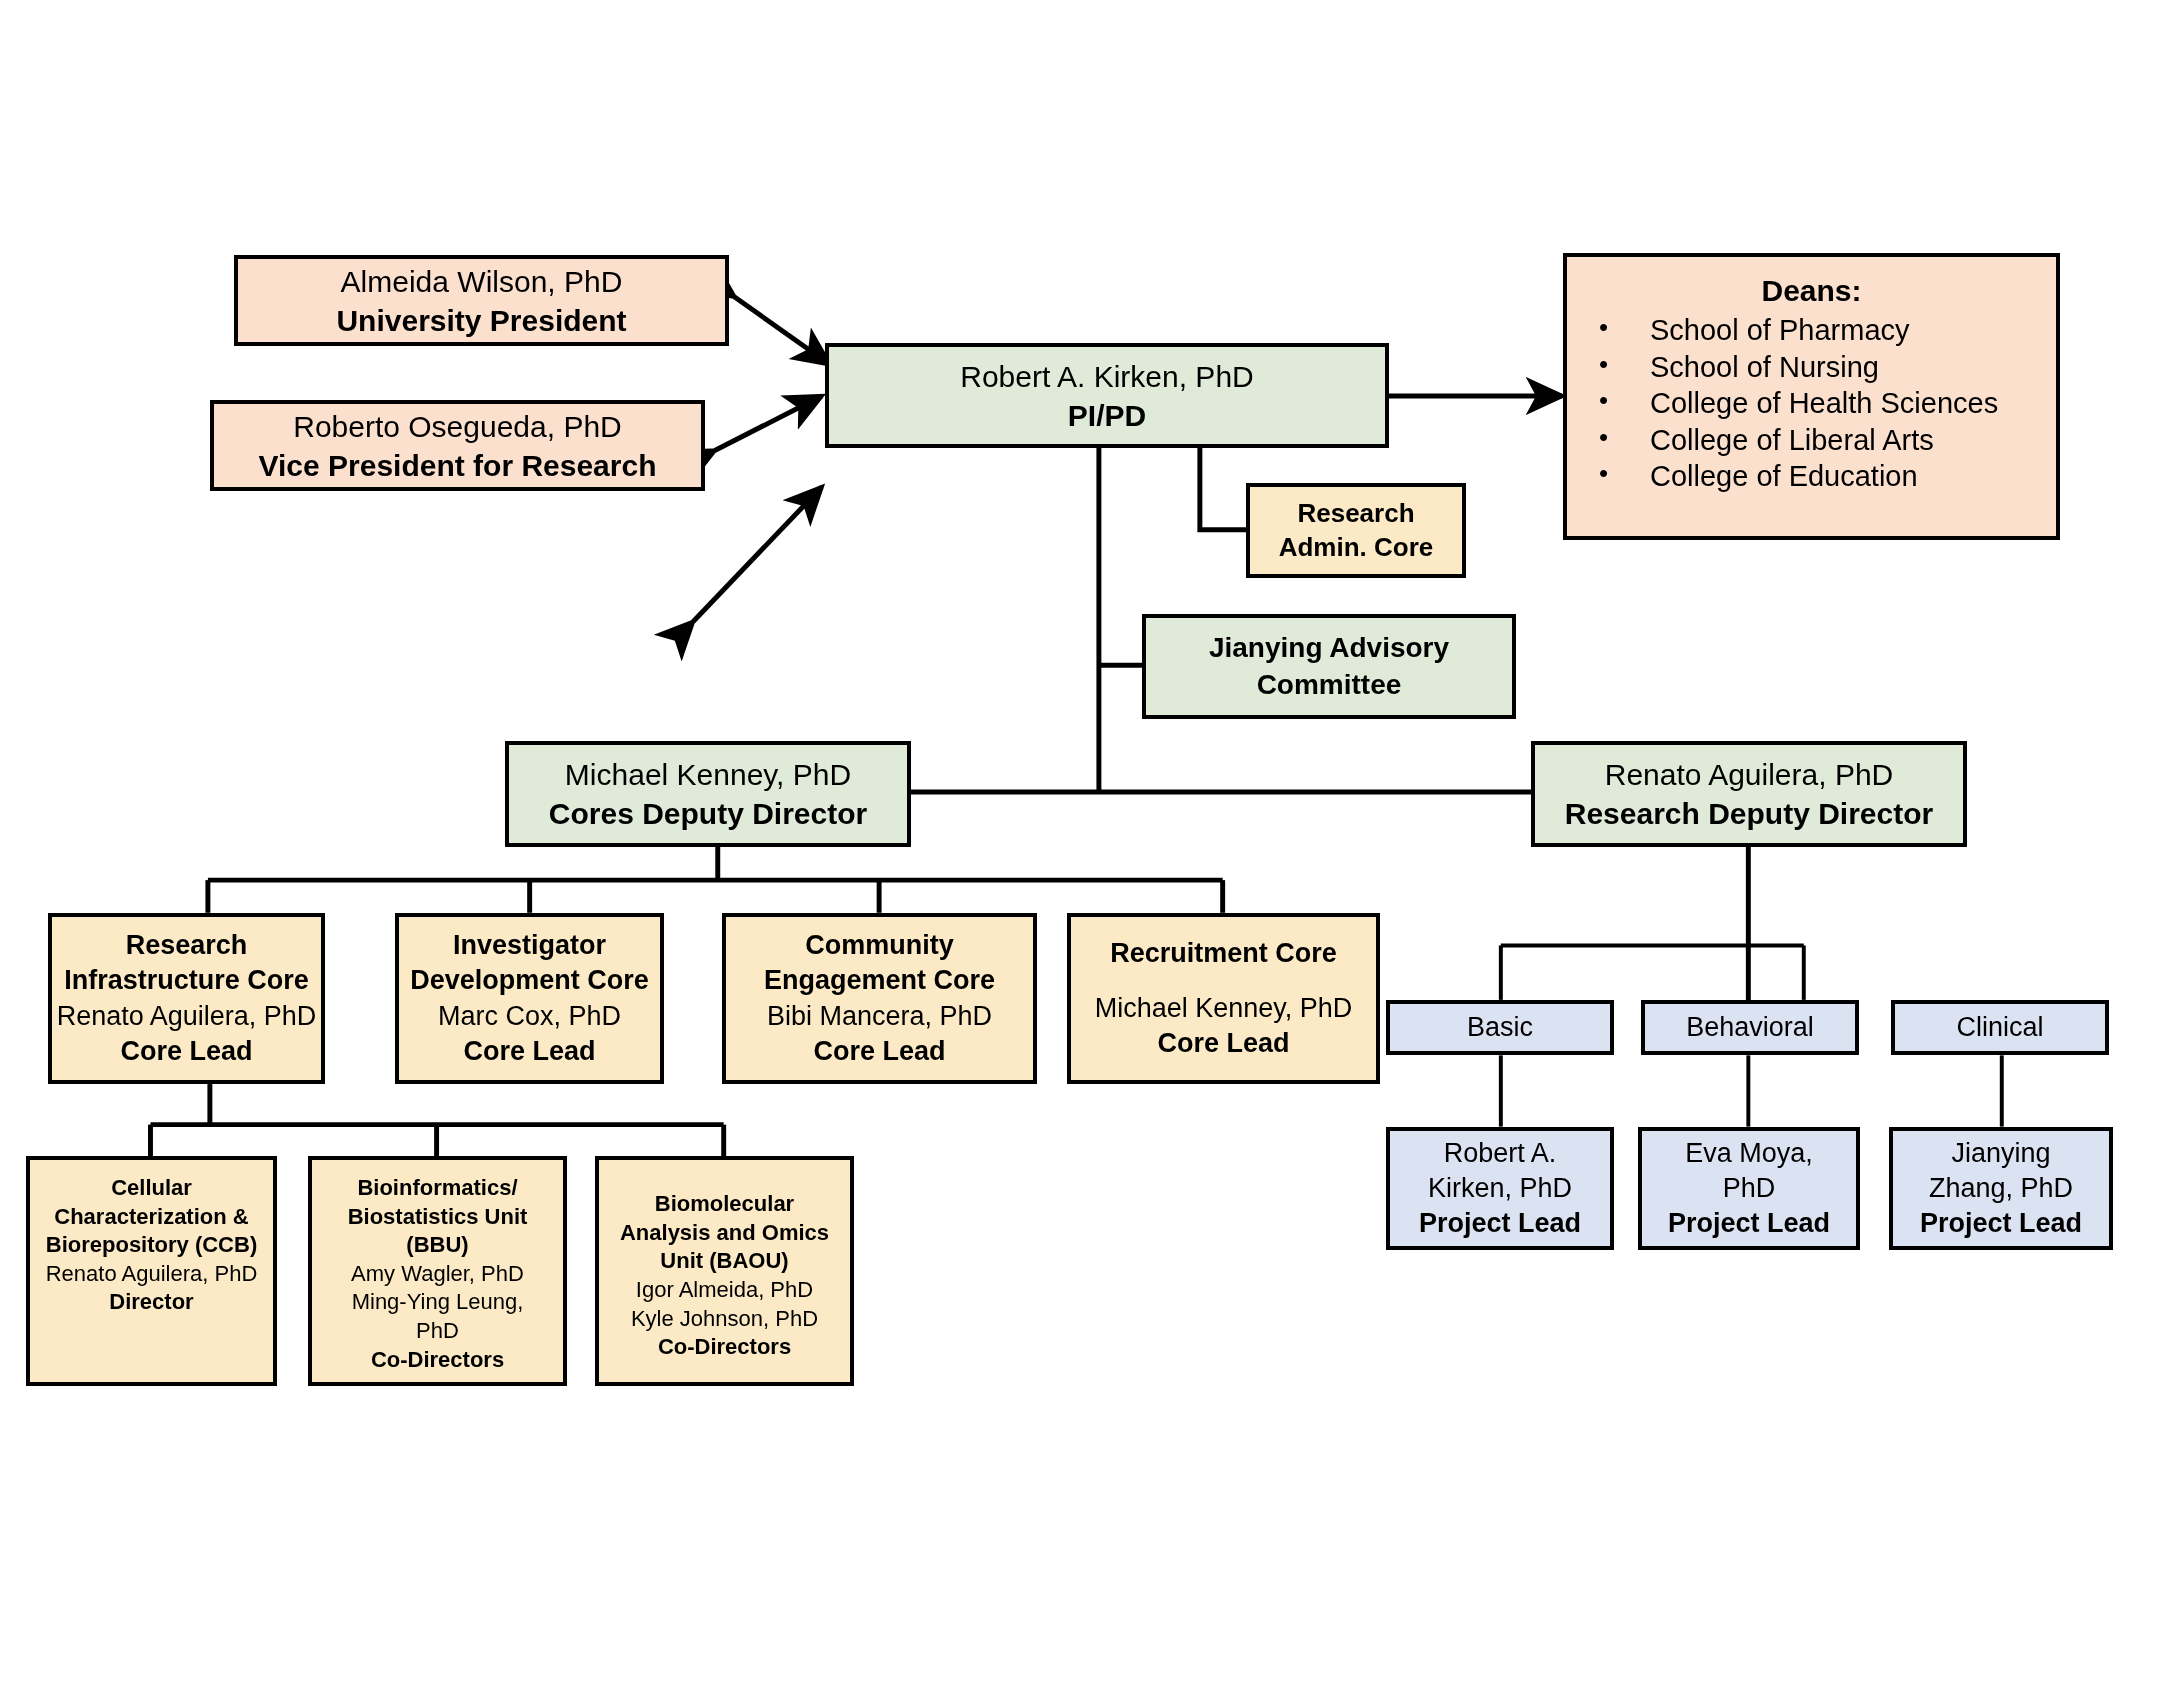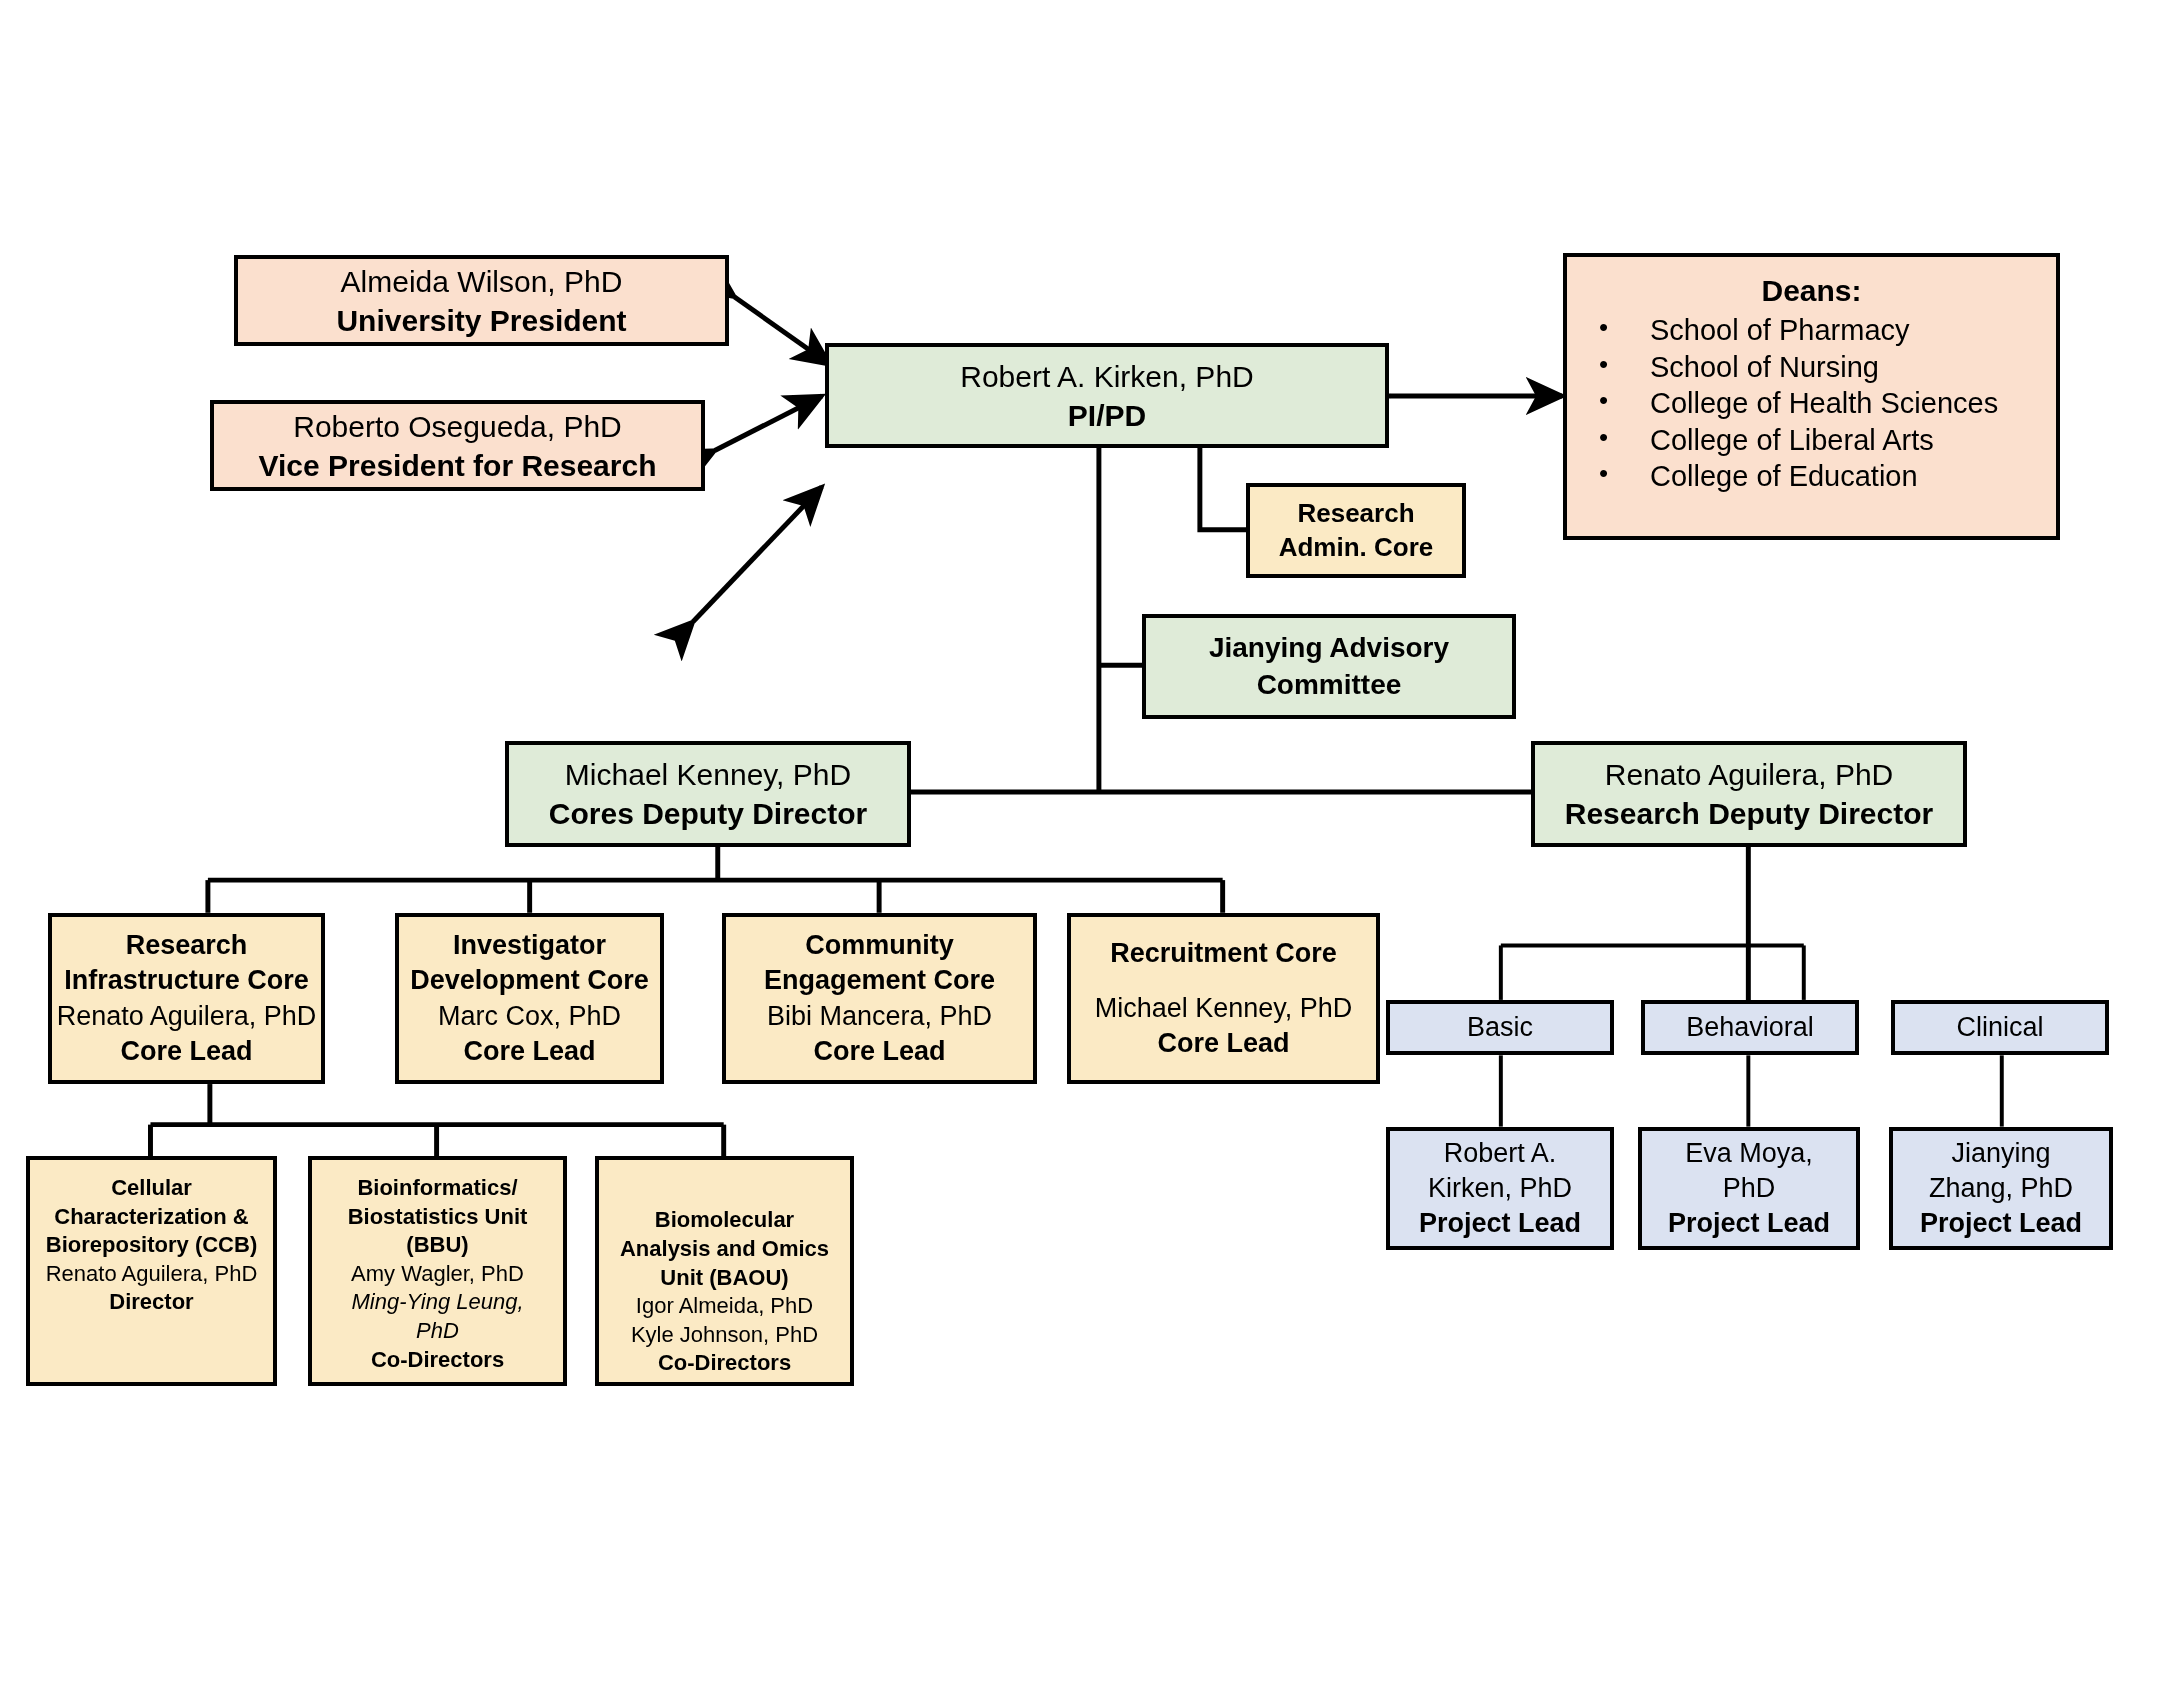--- a/index.html
+++ b/index.html
@@ -225,25 +225,25 @@
     <span class="ln f22 bold">Biorepository (CCB)</span>
     <span class="ln f22 reg">Renato Aguilera, PhD</span>
     <span class="ln f22 bold">Director</span>
   </div>
 
   <div class="node yellow" style="left:308px; top:1156px; width:259px; height:230px; justify-content:flex-start; padding-top:14px;">
     <span class="ln f22 bold">Bioinformatics/</span>
     <span class="ln f22 bold">Biostatistics Unit</span>
     <span class="ln f22 bold">(BBU)</span>
     <span class="ln f22 reg">Amy Wagler, PhD</span>
-    <span class="wrap f22 reg" style="display:block; max-width:178px;font-style:italic;">Ming-Ying Leung, PhD</span>
+    <span class="wrap f22 reg" style="display:block; max-width:178px;">Ming-Ying Leung, PhD</span>
     <span class="ln f22 bold">Co-Directors</span>
   </div>
 
-  <div class="node yellow" style="left:595px; top:1156px; width:259px; height:230px; justify-content:flex-end; padding-top:14px;">
+  <div class="node yellow" style="left:595px; top:1156px; width:259px; height:230px; justify-content:center; padding-top:14px;">
     <span class="ln f22 bold">Biomolecular</span>
     <span class="ln f22 bold">Analysis and Omics</span>
     <span class="ln f22 bold">Unit (BAOU)</span>
     <span class="ln f22 reg">Igor Almeida, PhD</span>
     <span class="ln f22 reg">Kyle Johnson, PhD</span>
     <span class="ln f22 bold">Co-Directors</span>
   </div>
 
   <div class="node blue" style="left:1386px; top:1000px; width:228px; height:55px;">
     <span class="ln f27 reg">Basic</span>

